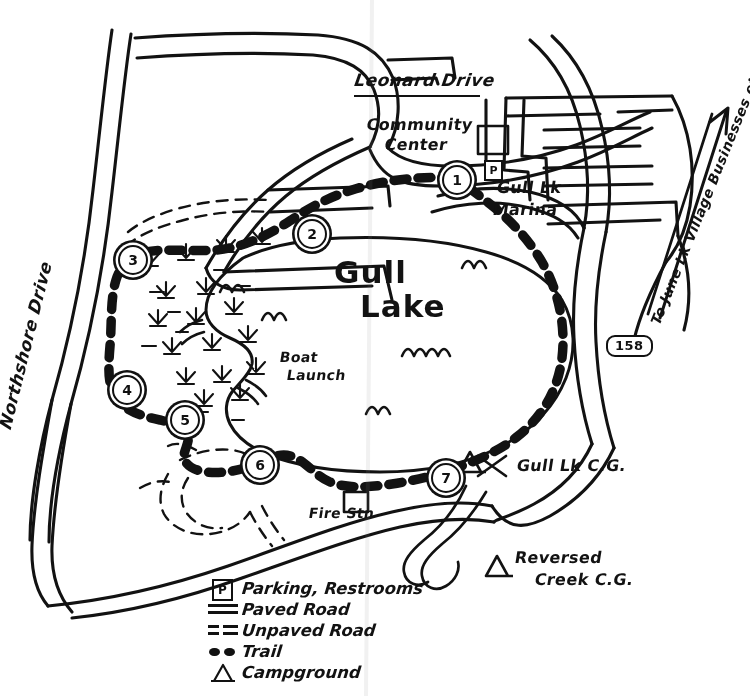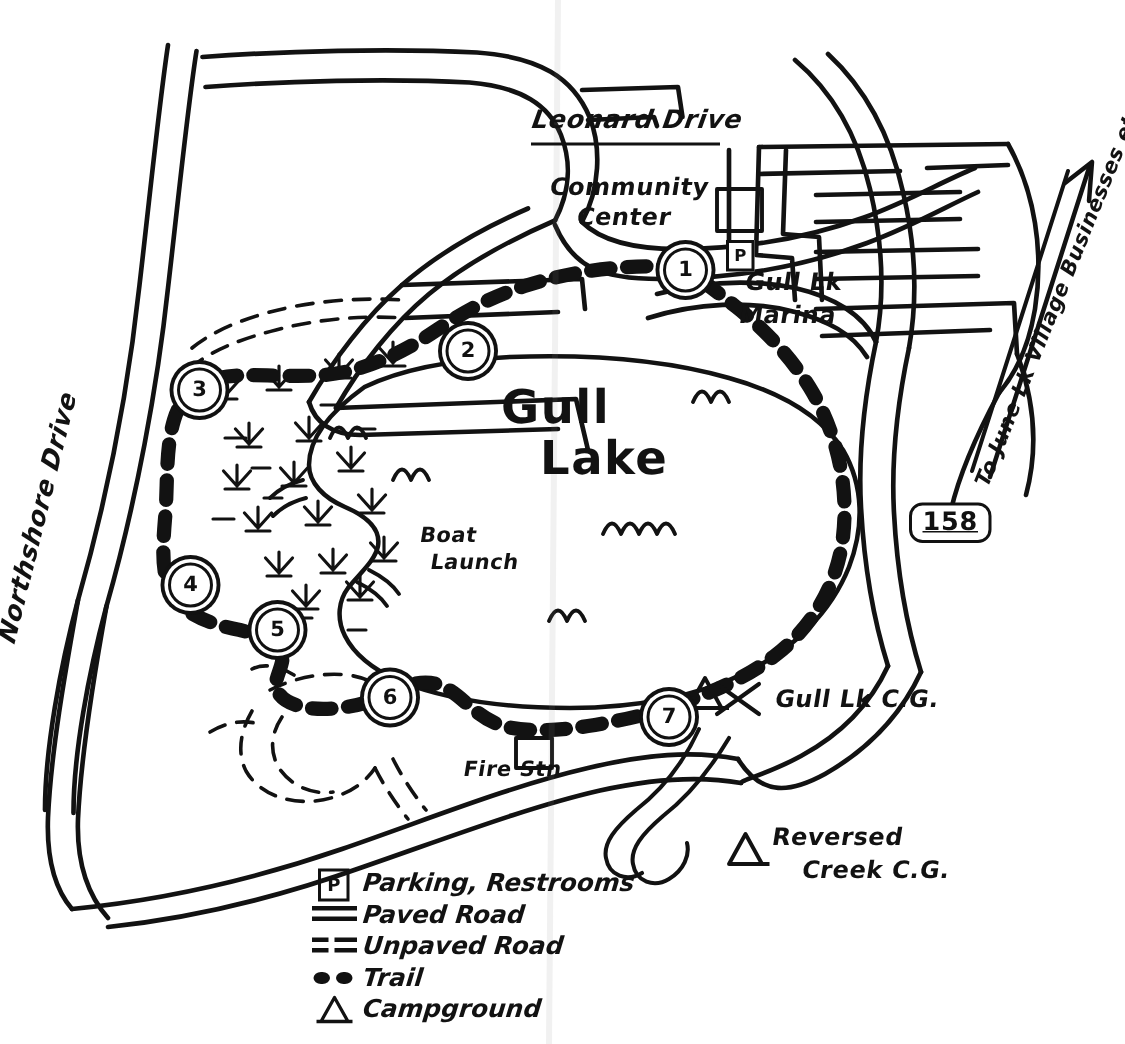--- a/index.html
+++ b/index.html
@@ -47,22 +47,22 @@
   .paved-sym i{position:absolute;left:0;width:30px;height:2.6px;background:#111;display:block;}
   .paved-sym i:nth-child(1){top:0;}
   .paved-sym i:nth-child(2){top:7px;}
   .unpaved-sym{position:absolute;left:2px;top:5px;width:32px;height:10px;}
   .unpaved-sym i{position:absolute;height:2.6px;background:#111;display:block;}
   .trail-sym{position:absolute;left:3px;top:7px;width:30px;height:9px;}
   .trail-sym i{position:absolute;top:0;width:11px;height:8px;background:#111;border-radius:5px/4px;}
 
   .route-shield{
     position:absolute;border:2.4px solid #111;border-radius:9px;
-    background:#fff;padding:1px 7px 2px 7px;font-size:17px;font-weight:700;
-    font-family:"DejaVu Sans", sans-serif;letter-spacing:0.5px;text-decoration:underline;
+    background:#fff;padding:1px 7px 2px 7px;font-size:13px;font-weight:700;
+    font-family:"DejaVu Sans", sans-serif;letter-spacing:0.5px;
   }
   .marker-num{
     position:absolute;width:26px;height:26px;border-radius:50%;
     border:2.6px solid #111;background:#fff;
     display:flex;align-items:center;justify-content:center;
     font-size:14px;font-weight:700;font-family:"DejaVu Sans", sans-serif;
     box-shadow:0 0 0 2.4px #fff, 0 0 0 5px #111;
   }
   .p-marker{
     position:absolute;border:2.2px solid #111;background:#fff;

